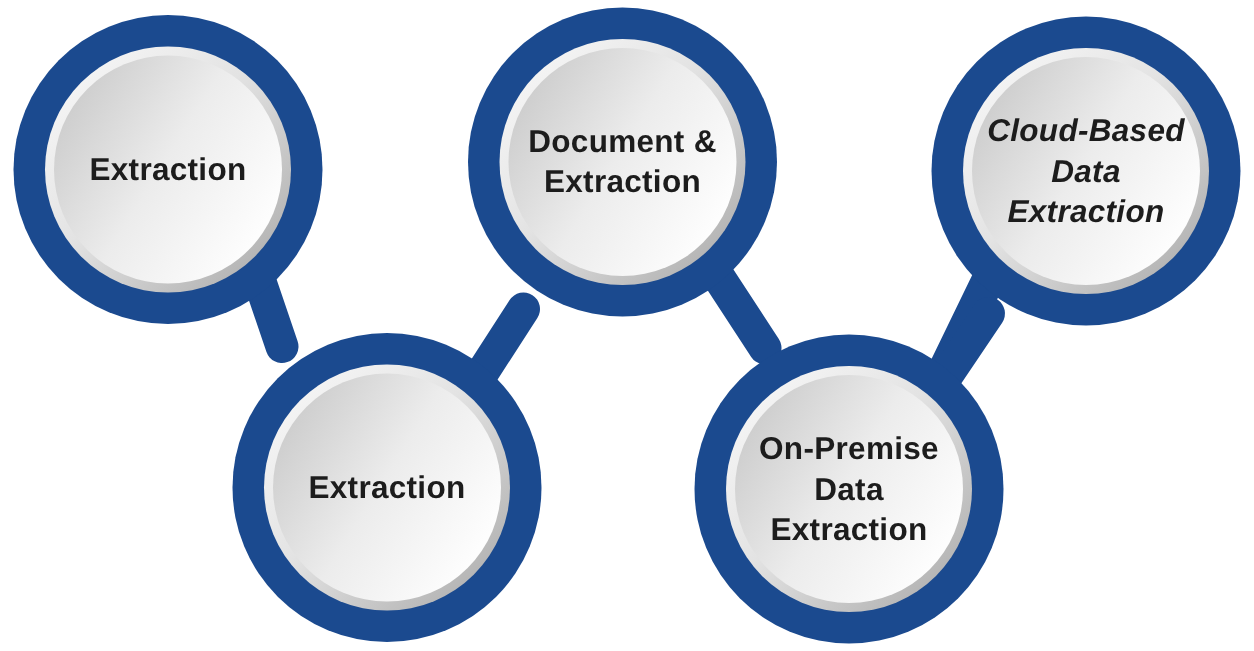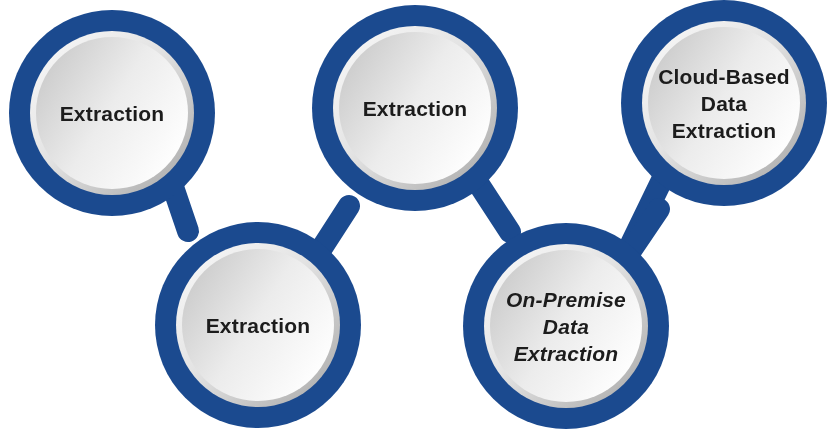--- a/index.html
+++ b/index.html
@@ -39,23 +39,23 @@
     font-weight:bold;
     font-size:21px;
     line-height:27px;
     color:var(--text,#1c1c1c);
     letter-spacing:0.2px;
   }
   .label span{display:block;}
   
   .g-web{left:9px;top:10px;}
   .g-doc{left:312px;top:5px;}
-  .g-cloud{left:621px;top:0;}
+  .g-cloud{left:621px;top:11px;font-style:italic;}
   .g-db{left:155px;top:222px;}
-  .g-onprem{left:463px;top:223px;font-style:italic;}
+  .g-onprem{left:463px;top:223px;}
 </style>
 </head>
 <body style="background: rgb(255, 255, 255);">
 
 <div id="stage">
 
   <svg class="handles" width="836" height="434" viewBox="0 0 836 434">
     <line x1="170" y1="178" x2="188" y2="231" stroke="#1b4a8f" stroke-width="22" stroke-linecap="round"></line>
     <line x1="478" y1="183" x2="510" y2="232" stroke="#1b4a8f" stroke-width="22" stroke-linecap="round"></line>
     <line x1="662" y1="180" x2="630" y2="246" stroke="#1b4a8f" stroke-width="22" stroke-linecap="round"></line>
@@ -70,20 +70,21 @@
           <span>Extraction</span>
         </div>
       </div>
     </div>
   </div>
 
   <div class="glass g-doc">
     <div class="rim">
       <div class="inner">
         <div class="label">
+          <span>Document &amp;</span>
           <span>Extraction</span>
         </div>
       </div>
     </div>
   </div>
 
   <div class="glass g-cloud">
     <div class="rim">
       <div class="inner">
         <div class="label">

